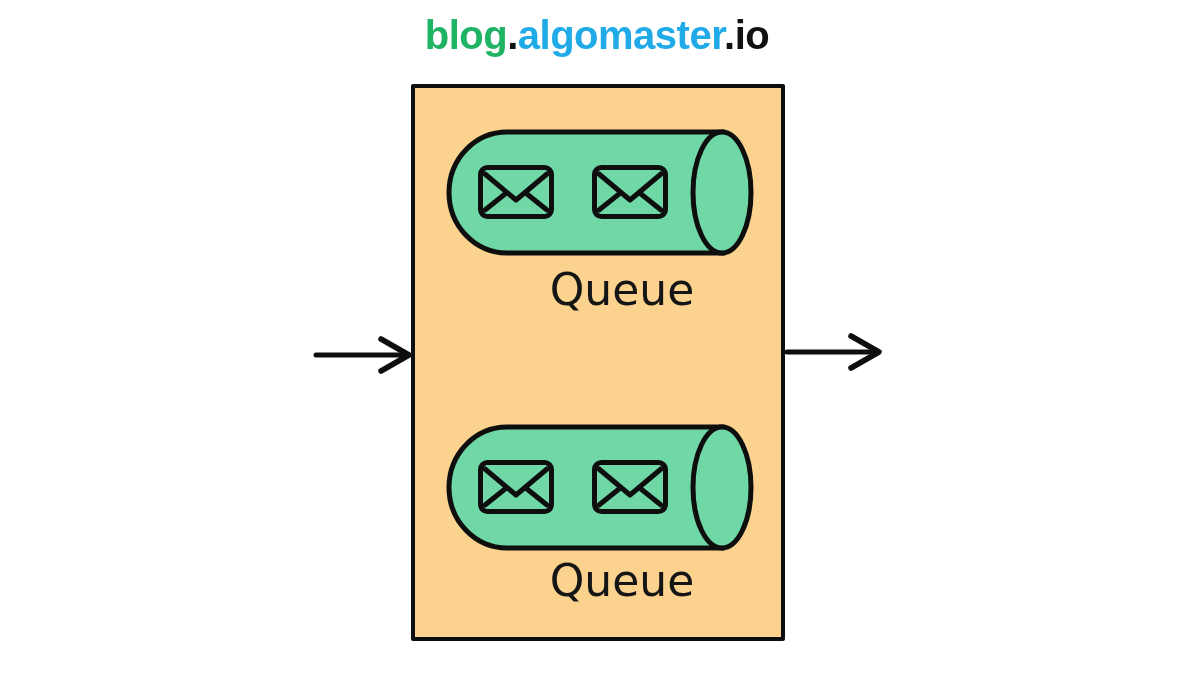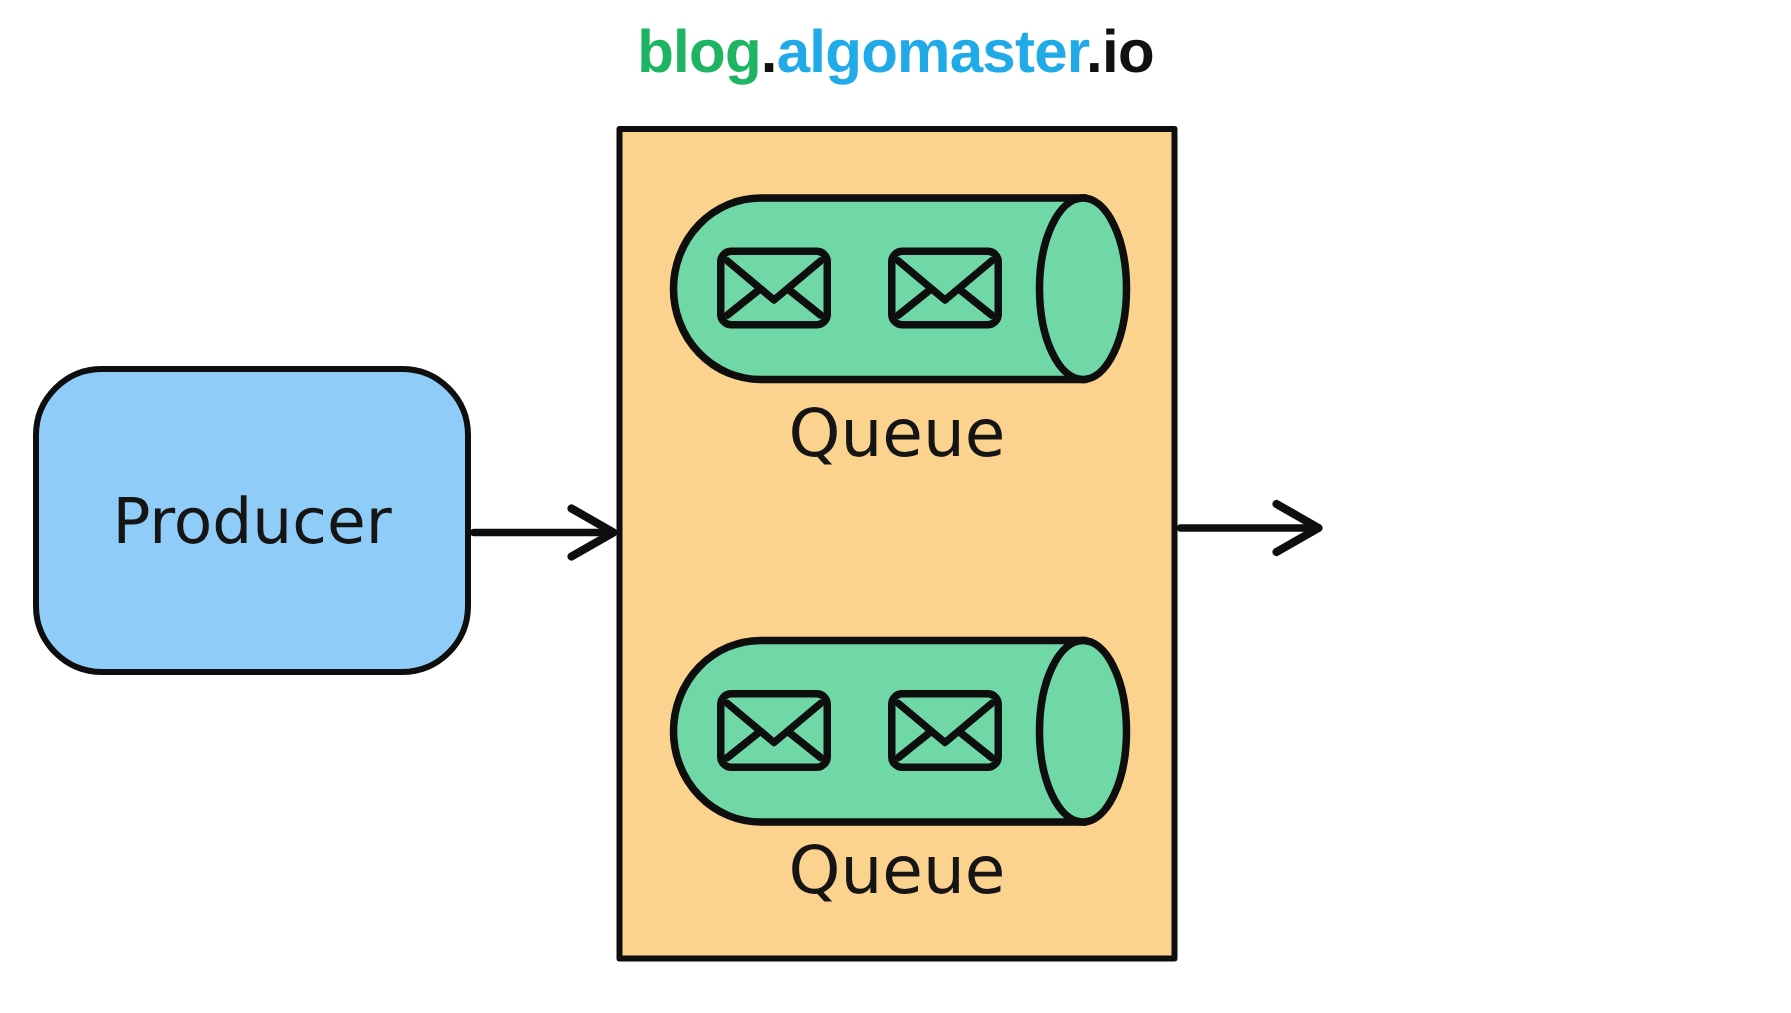--- a/index.html
+++ b/index.html
@@ -26,38 +26,35 @@
   .consumer{left:880px;top:245px;width:296px;height:198px;background:#1BCAF1;}
   .queue-box{
     position:absolute;left:411px;top:84px;width:374px;height:557px;
     background:#FBD28E;border:4px solid #0e0e0e;box-sizing:border-box;border-radius:2px;
   }
   .cyl{position:absolute;}
   .cyl-1{left:443px;top:126px;}
   .cyl-2{left:443px;top:421px;}
   .queue-label{
     position:absolute;left:411px;width:374px;text-align:center;
-    font-size:44px;color:#151515;line-height:1;
+    font-size:44px;color:#151515;line-height:1;padding-left:24px;
   }
   .queue-label-1{top:268px;}
   .queue-label-2{top:559px;}
   .arrows{position:absolute;left:0;top:0;pointer-events:none;}
 </style>
 </head>
 <body>
 
 <div class="canvas">
 
   <div class="title">
     <span class="t-green">blog</span><span class="t-black">.</span><span class="t-blue">algomaster</span><span class="t-black">.io</span>
   </div>
 
-  <div class="node producer">
-    <span>Producer</span>
-  </div>
 
 
   <div class="queue-box"></div>
 
   <svg class="cyl cyl-1" width="314" height="133" viewBox="0 0 314 133">
     <path d="M 64 6 L 279 6 L 279 127 L 64 127 A 58 60.5 0 0 1 6 66.5 A 58 60.5 0 0 1 64 6 Z" fill="#6FD8A6" stroke="#0e0e0e" stroke-width="5"></path>
     <ellipse cx="279" cy="66.5" rx="29" ry="60.5" fill="#6FD8A6" stroke="#0e0e0e" stroke-width="5"></ellipse>
     <g transform="translate(35,39)">
       <rect x="2.5" y="2.5" width="71" height="49" rx="7" fill="#6FD8A6" stroke="#0e0e0e" stroke-width="5" stroke-linejoin="round"></rect>
       <path d="M 7 9 L 38 35 L 69 9" fill="none" stroke="#0e0e0e" stroke-width="5" stroke-linecap="round" stroke-linejoin="round"></path>

